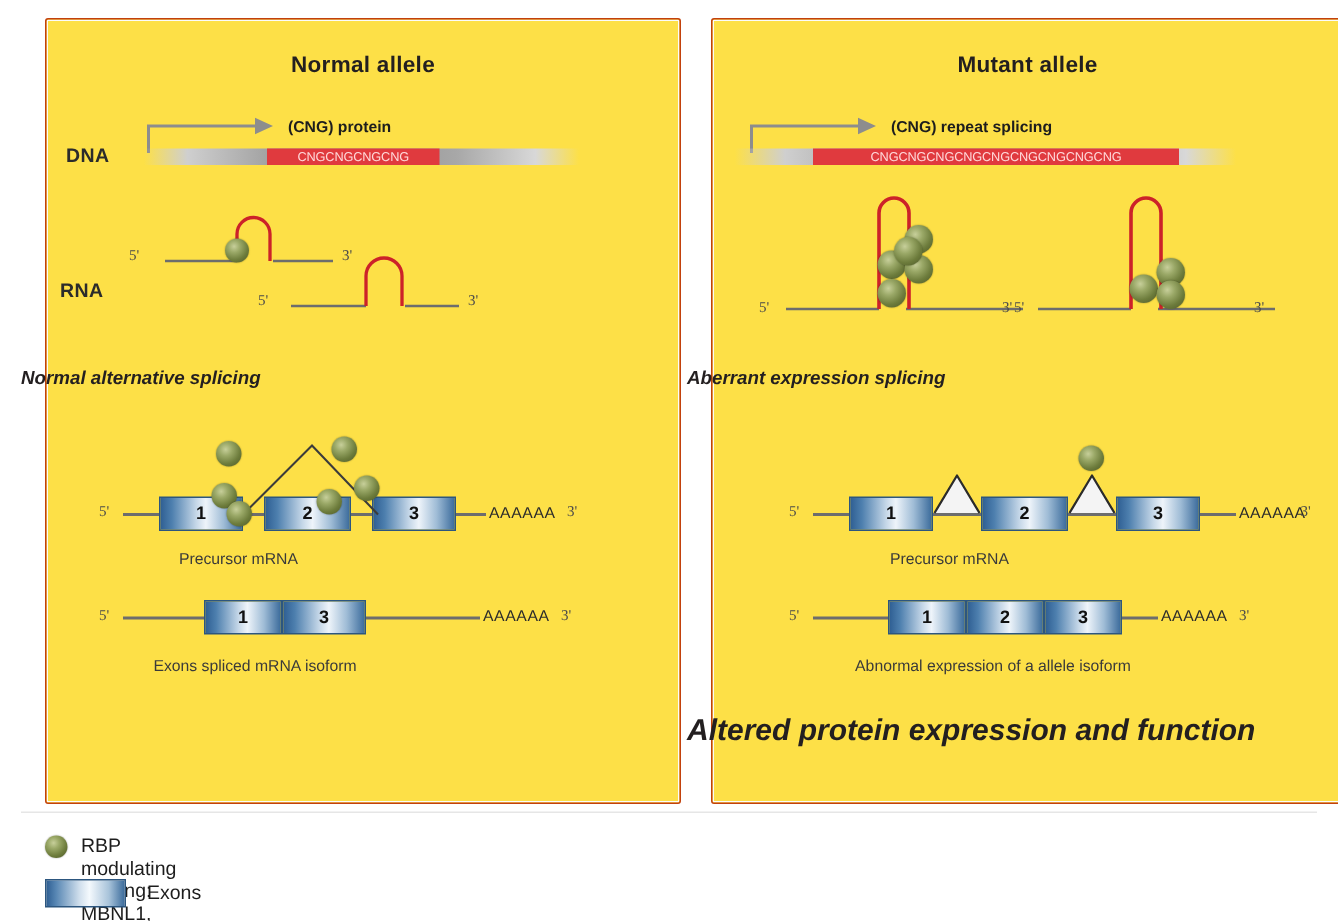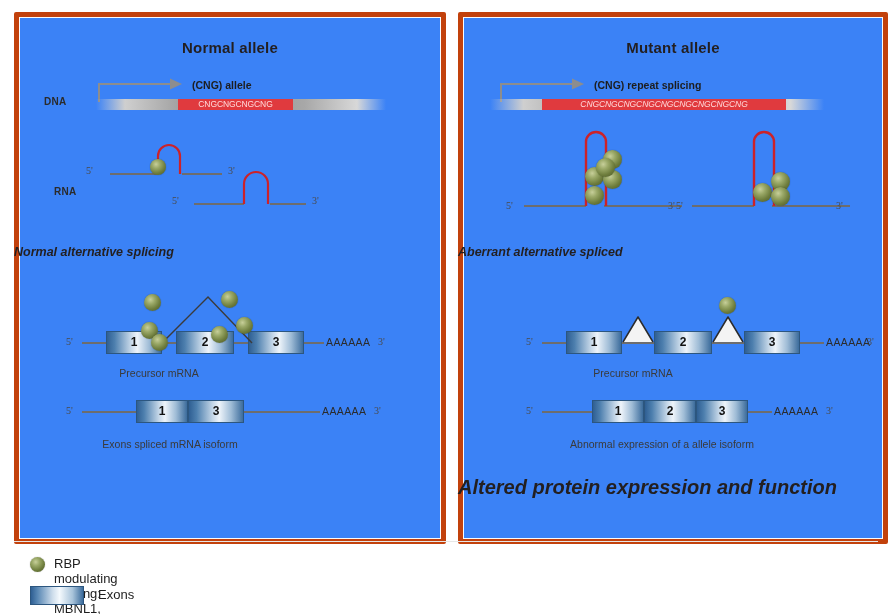--- a/index.html
+++ b/index.html
@@ -12,24 +12,25 @@
     height: 614px;
     position: relative;
     font-family: "Liberation Sans", sans-serif;
     color: #231f20;
     overflow: hidden;
   }
 
   
   .panel {
     position: absolute;
-    background: #3b82f6;
-    border: 5px solid #c2410c;
+    background: #fde047;
+    border: 1px solid #c2410c;
     box-shadow: 0 0 0 1px #fbfbfb inset;
     border-radius: 2px;
+    margin-left: 16px;
   }
   #panel-normal { left: 14px;  top: 12px; width: 422px; height: 522px; }
   #panel-mutant { left: 458px; top: 12px; width: 420px; height: 522px; }
 
   .panel-title {
     position: absolute;
     top: 22px;
     left: 0;
     width: 100%;
     text-align: center;
@@ -43,21 +44,21 @@
     left: 0;
     width: 100%;
     text-align: left;
     font-size: 12.5px;
     font-weight: bold;
     font-style: italic;
   }
 
   .side-label {
     position: absolute;
-    font-size: 10px;
+    font-size: 13px;
     font-weight: bold;
     color: #2b2b2b;
     letter-spacing: .3px;
   }
 
   .caption {
     position: absolute;
     font-size: 10.5px;
     color: #3a3a3a;
     text-align: center;
@@ -185,29 +186,29 @@
   }
 </style>
 </head>
 <body>
 
 <div class="panel" id="panel-normal">
   <div class="panel-title">Normal allele</div>
 </div>
 
 <div class="side-label" style="left:44px; top:96px;">DNA</div>
-<div class="side-label" style="left:54px; top:186px;">RNA</div>
+<div class="side-label" style="left:40px; top:186px;">RNA</div>
 
 <div class="txn-arrow" style="left:96px; top:76px;">
   <svg width="90" height="28" viewBox="0 0 90 28">
     <path d="M3,26 L3,8 L78,8" fill="none" stroke="#8d8d8d" stroke-width="2"></path>
     <path d="M74,2.5 L86,8 L74,13.5 Z" fill="#8d8d8d"></path>
   </svg>
 </div>
-<div class="repeat-note" style="left:192px; top:79px;">(CNG) allele</div>
+<div class="repeat-note" style="left:192px; top:79px;">(CNG) protein</div>
 
 <div class="dna-bar" style="left:96px; top:99px; width:290px;">
   <div class="repeat-seg" style="left:82px; width:115px;">CNGCNGCNGCNG</div>
 </div>
 
 <div class="hairpin" style="left:110px; top:140px;">
   <svg width="120" height="40" viewBox="0 0 120 40">
     <path d="M0,34 L48,34" stroke="#6d6d6d" stroke-width="1.8" fill="none"></path>
     <path d="M72,34 L112,34" stroke="#6d6d6d" stroke-width="1.8" fill="none"></path>
     <path d="M48,34 L48,16 A11,11 0 0 1 70,16 L70,34" stroke="#cc2229" stroke-width="2.2" fill="none"></path>
@@ -271,21 +272,21 @@
 
 <div class="txn-arrow" style="left:498px; top:76px;">
   <svg width="90" height="28" viewBox="0 0 90 28">
     <path d="M3,26 L3,8 L78,8" fill="none" stroke="#8d8d8d" stroke-width="2"></path>
     <path d="M74,2.5 L86,8 L74,13.5 Z" fill="#8d8d8d"></path>
   </svg>
 </div>
 <div class="repeat-note" style="left:594px; top:79px;">(CNG) repeat splicing</div>
 
 <div class="dna-bar" style="left:490px; top:99px; width:334px;">
-  <div class="repeat-seg" style="left:52px; width:244px;font-style:italic;">CNGCNGCNGCNGCNGCNGCNGCNGCNG</div>
+  <div class="repeat-seg" style="left:52px; width:244px;">CNGCNGCNGCNGCNGCNGCNGCNGCNG</div>
 </div>
 
 <div class="hairpin" style="left:524px; top:120px;">
   <svg width="160" height="92" viewBox="0 0 160 92">
     <path d="M0,86 L62,86" stroke="#6d6d6d" stroke-width="1.8" fill="none"></path>
     <path d="M80,86 L158,86" stroke="#6d6d6d" stroke-width="1.8" fill="none"></path>
     <path d="M62,86 L62,22 A10,10 0 0 1 82,22 L82,86" stroke="#cc2229" stroke-width="2.4" fill="none"></path>
   </svg>
 </div>
 <div class="tick-label" style="left:506px; top:200px;">5'</div>
@@ -302,21 +303,21 @@
     <path d="M80,86 L158,86" stroke="#6d6d6d" stroke-width="1.8" fill="none"></path>
     <path d="M62,86 L62,22 A10,10 0 0 1 82,22 L82,86" stroke="#cc2229" stroke-width="2.4" fill="none"></path>
   </svg>
 </div>
 <div class="tick-label" style="left:676px; top:200px;">5'</div>
 <div class="tick-label" style="left:836px; top:200px;">3'</div>
 <div class="sphere" style="left:771px; top:172px; width:19px; height:19px;"></div>
 <div class="sphere" style="left:753px; top:183px; width:19px; height:19px;"></div>
 <div class="sphere" style="left:771px; top:187px; width:19px; height:19px;"></div>
 
-<div class="section-title" style="left:458px; top:245px; width:420px;">Aberrant alternative spliced</div>
+<div class="section-title" style="left:458px; top:245px; width:420px;">Aberrant expression splicing</div>
 
 <div class="tick-label" style="left:526px; top:336px;">5'</div>
 <div class="mrna-line" style="left:542px; top:342px; width:24px;"></div>
 <div class="exon" style="left:566px; top:331px; width:56px;">1</div>
 <div class="intron-bridge" style="left:622px; top:342px; width:32px;"></div>
 <div class="exon" style="left:654px; top:331px; width:58px;">2</div>
 <div class="intron-bridge" style="left:712px; top:342px; width:32px;"></div>
 <div class="exon" style="left:744px; top:331px; width:56px;">3</div>
 <div class="mrna-line" style="left:800px; top:342px; width:24px;"></div>
 <div class="polyA" style="left:826px; top:336px;">AAAAAA</div>

